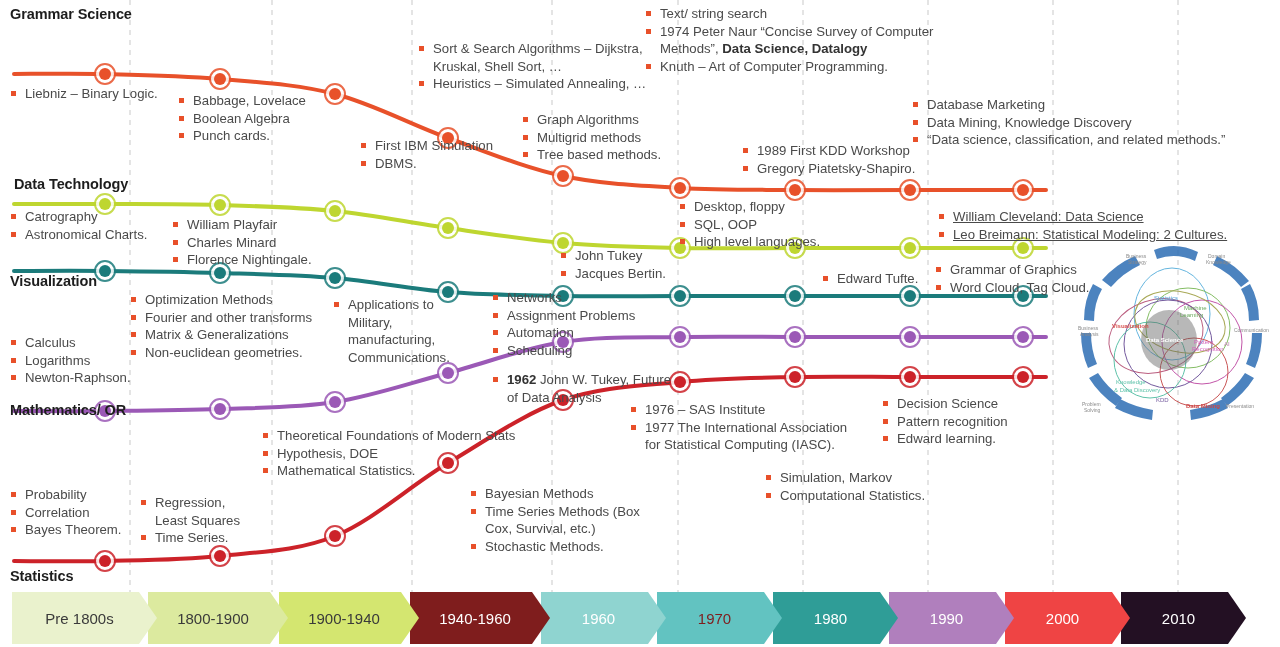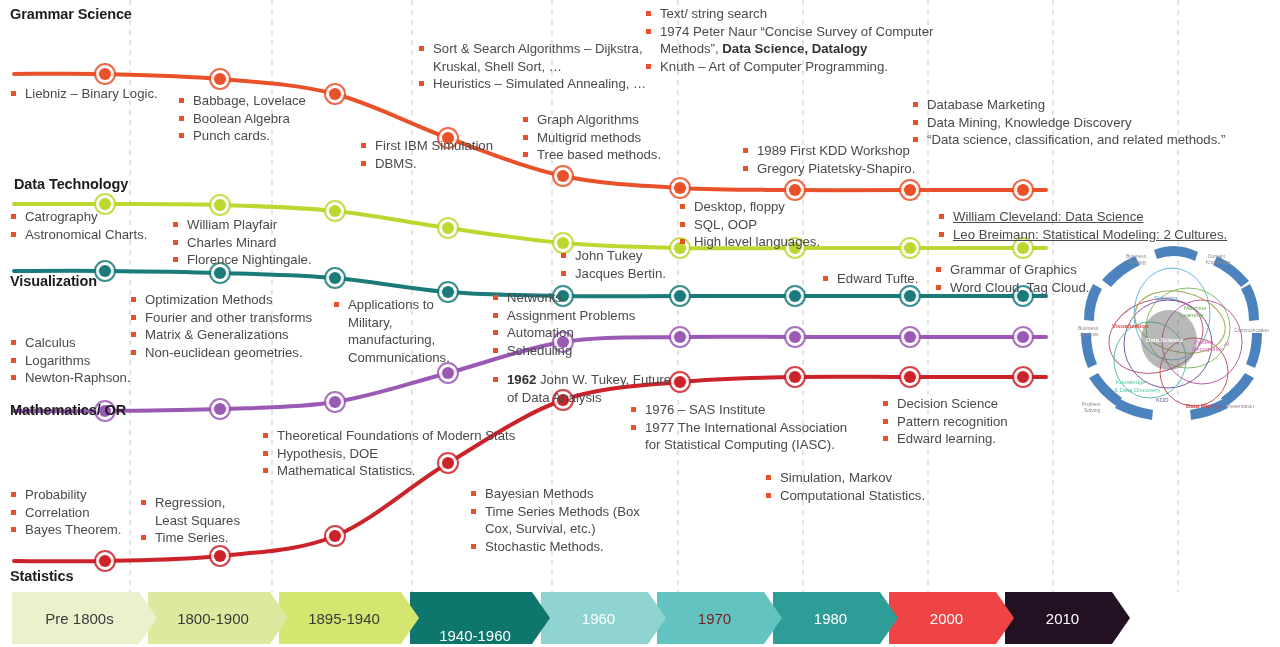--- a/index.html
+++ b/index.html
@@ -447,34 +447,37 @@
   </svg>
 
   <div id="ribbon">
       <div class="era" style="width: 145px; background: rgb(234, 242, 205); color: rgb(58, 58, 58); z-index: 20;">
         <span>Pre 1800s</span>
       </div>
       <div class="era" style="width: 140px; background: rgb(220, 234, 159); color: rgb(58, 58, 58); z-index: 19;">
         <span>1800-1900</span>
       </div>
       <div class="era" style="width: 140px; background: rgb(212, 230, 112); color: rgb(58, 58, 58); z-index: 18;">
-        <span>1895-1940</span>
-      </div>
-      <div class="era" style="width: 140px; background: #0f766e; color: rgb(255, 255, 255); z-index: 17; align-items: flex-end;">
+        <span>1900-1940</span>
+      </div>
+      <div class="era" style="width: 140px; background: #7f1d1d; color: rgb(255, 255, 255); z-index: 17;">
         <span>1940-1960</span>
       </div>
       <div class="era" style="width: 125px; background: rgb(143, 212, 208); color: rgb(255, 255, 255); z-index: 16;">
         <span>1960</span>
       </div>
       <div class="era" style="width: 125px; background: rgb(98, 195, 193); color: #7f1d1d; z-index: 15;">
         <span>1970</span>
       </div>
       <div class="era" style="width: 125px; background: rgb(47, 157, 151); color: rgb(255, 255, 255); z-index: 14;">
         <span>1980</span>
       </div>
+      <div class="era" style="width: 125px; background: rgb(176, 127, 189); color: rgb(255, 255, 255); z-index: 13;">
+        <span>1990</span>
+      </div>
       <div class="era" style="width: 125px; background: #ef4444; color: rgb(255, 255, 255); z-index: 12;">
         <span>2000</span>
       </div>
       <div class="era" style="width: 125px; background: rgb(35, 16, 35); color: rgb(255, 255, 255); z-index: 11;">
         <span>2010</span>
       </div>
     </div>
 
 </div>
 

